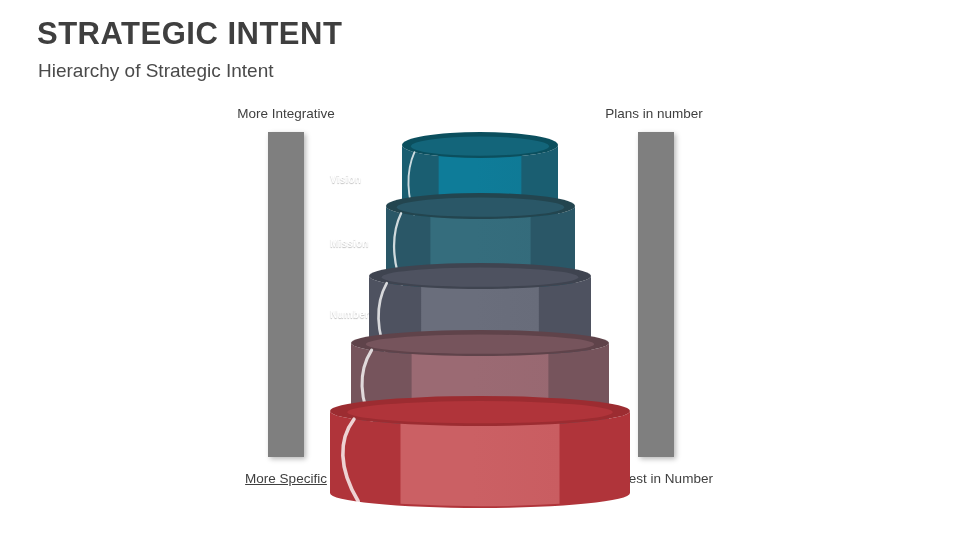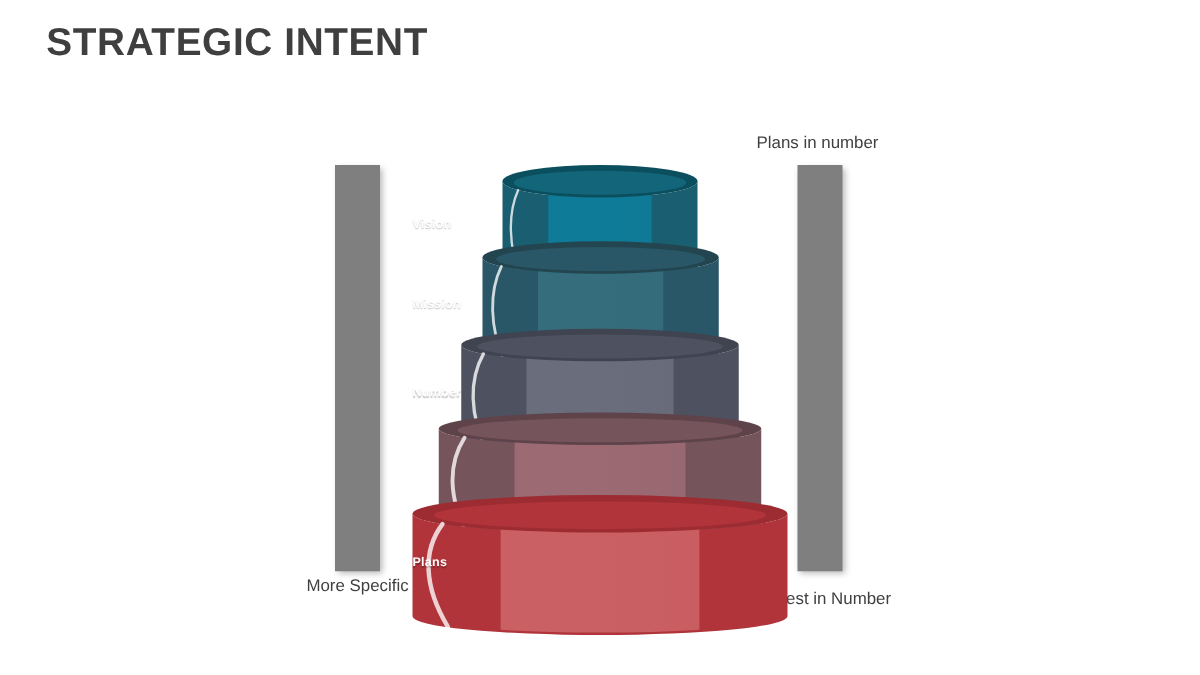--- a/index.html
+++ b/index.html
@@ -48,21 +48,21 @@
   
   .axis-label {
     position: absolute;
     font-size: 13.5px;
     color: #3f3f3f;
     white-space: nowrap;
     text-align: center;
   }
   .lbl-more-integrative { left: 203px; top: 106px; width: 166px; }
   .lbl-fewest-in-number { left: 571px; top: 106px; width: 166px; }
-  .lbl-more-specific    { left: 203px; top: 461px; width: 166px; }
+  .lbl-more-specific    { left: 203px; top: 471px; width: 166px; text-decoration: underline; }
   .lbl-greatest-number  { left: 571px; top: 471px; width: 166px; }
 
   
   .gray-bar {
     position: absolute;
     top: 132px;
     width: 36px;
     height: 325px;
     background: #7f7f7f;
     box-shadow: 2px 2px 5px rgba(0,0,0,0.28);
@@ -102,21 +102,23 @@
     pointer-events: none;
   }
 </style>
 </head>
 <body>
 
 <div class="slide">
 
   <div class="title">STRATEGIC INTENT</div>
 
-
+  <div class="subtitle">Hierarchy of Strategic Intent</div>
+
+  <div class="axis-label lbl-more-integrative">More Integrative</div>
 
   <div class="axis-label lbl-fewest-in-number">Plans in number</div>
 
   <div class="axis-label lbl-more-specific">More Specific</div>
 
   <div class="axis-label lbl-greatest-number">Greatest in Number</div>
 
   <div class="gray-bar gray-bar-left"></div>
 
   <div class="gray-bar gray-bar-right"></div>
@@ -198,16 +200,15 @@
               <stop offset="100%" stop-color="#CB6064" stop-opacity="0.93"></stop>
             </linearGradient>
           </defs>
           <path d="M 0 15 A 150 15 0 0 0 300 15 L 300 97 A 150 15 0 0 1 0 97 Z" fill="#B0343A"></path>
           <path d="M 70.5 25.799999999999997 A 150 15 0 0 0 229.5 25.799999999999997 L 229.5 107.8 A 150 15 0 0 1 70.5 107.8 Z" fill="url(#g4)"></path>
           <ellipse cx="150" cy="15" rx="150" ry="15" fill="#9C2C31"></ellipse>
           <ellipse cx="150" cy="16.2" rx="132.75" ry="11.1" fill="#B0343A"></ellipse>
           <path d="M 23.970000000000002 23.25 C 8.459999999999999 43.7, 8.459999999999999 72.4, 28.200000000000003 105.25" stroke="rgba(255,255,255,0.78)" stroke-width="3.6" fill="none" stroke-linecap="round"></path>
         </svg>
       </div>
-      <div class="tier-label" style="top: 327px; left: 0px; width: 300px;">Plans</div>
     </div>
 
 </div>
 
 </body></html>

